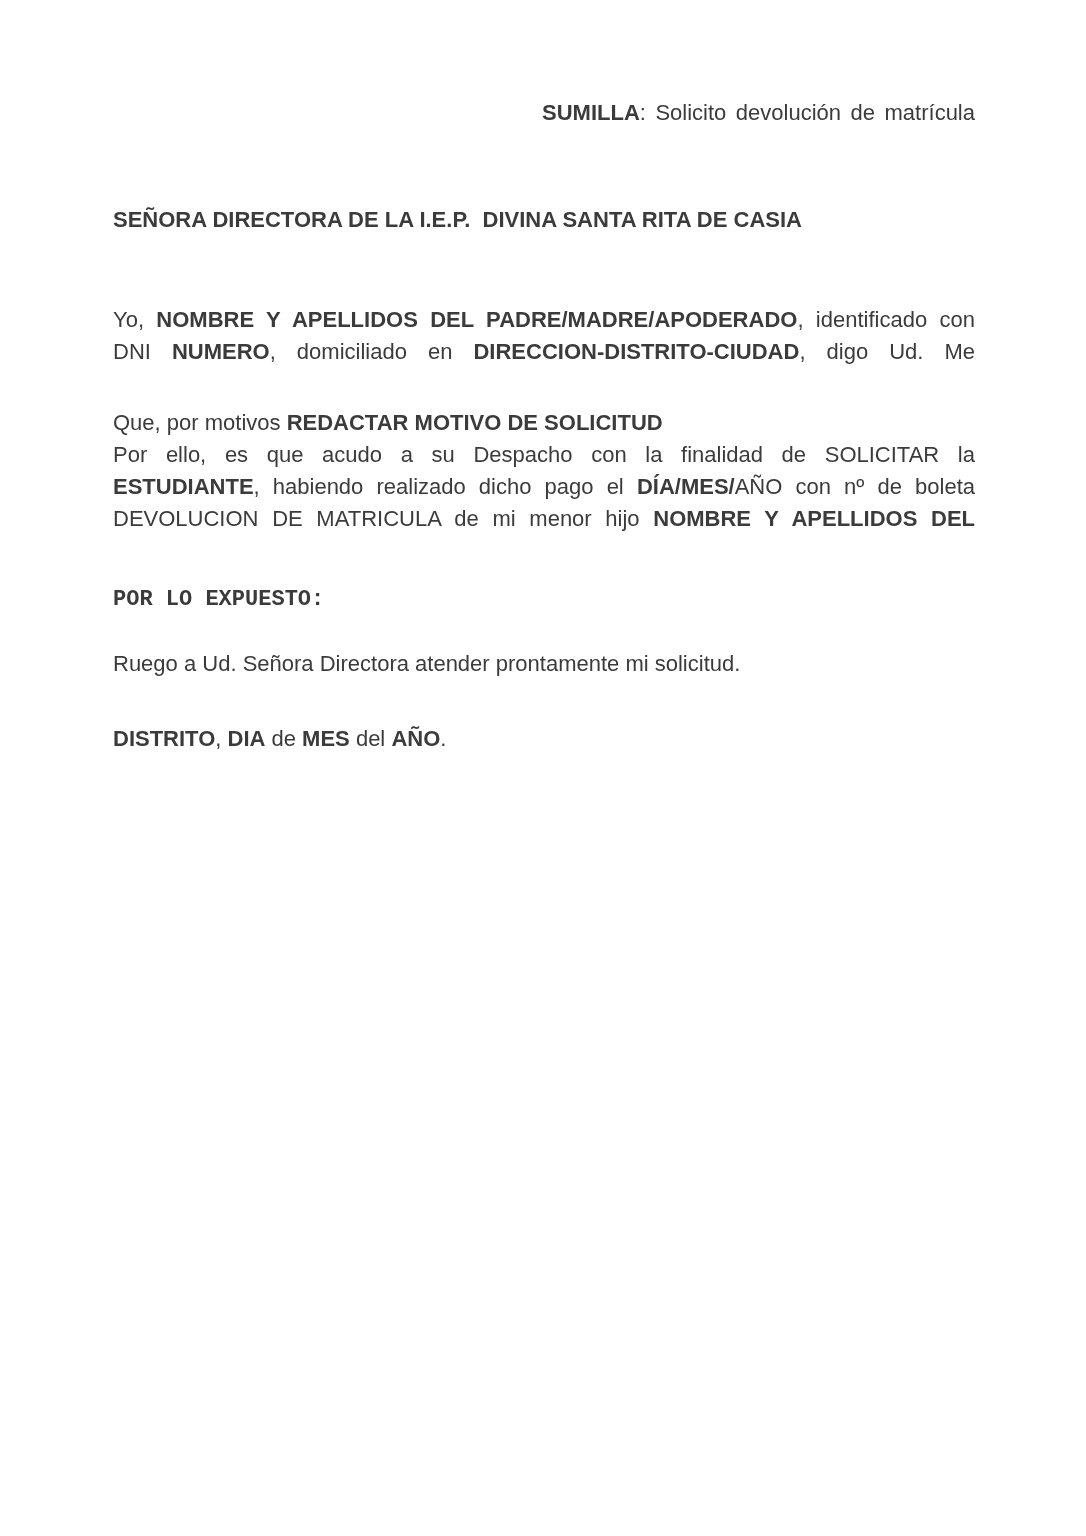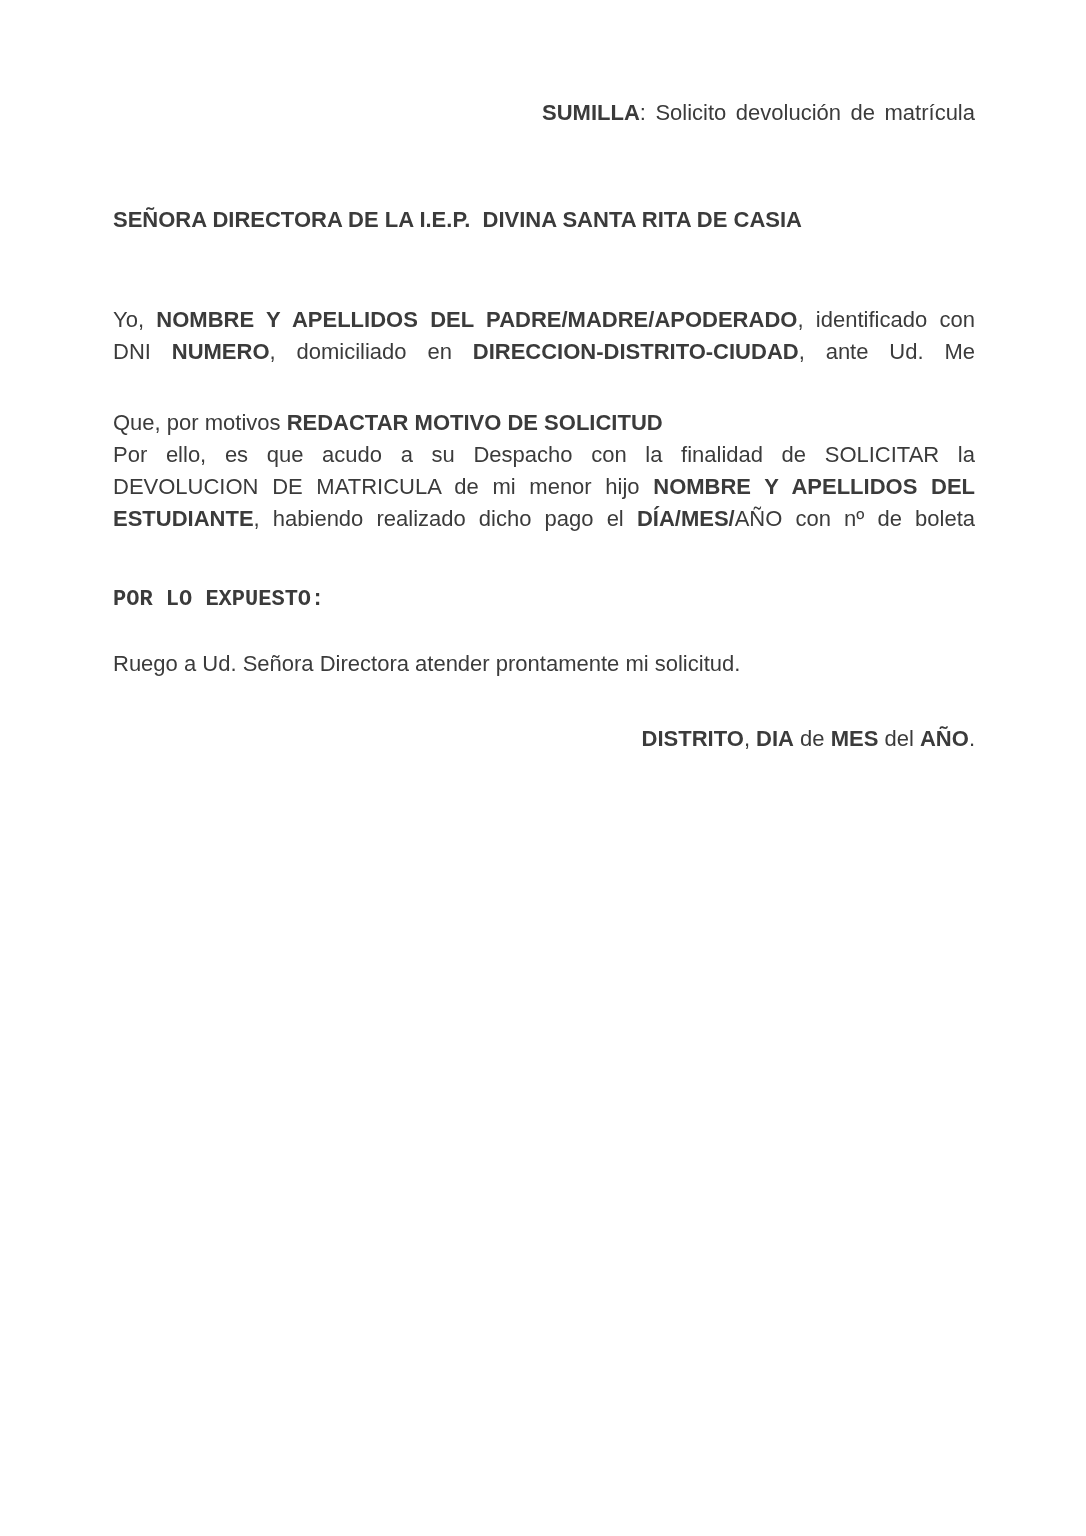--- a/index.html
+++ b/index.html
@@ -22,49 +22,49 @@
   .b { font-weight: 700; }
 
   .sumilla { margin-left: 357px; }
   .sumilla .l1 { padding-left: 72px; }
   .recipient { margin-top: 75px; }
   .intro     { margin-top: 68px; }
   .motive    { margin-top: 39px; }
   .request   { }
   .expuesto  { margin-top: 49px; font-family: Liberation Mono, monospace; }
   .plea      { margin-top: 32px; }
-  .dateline  { margin-top: 43px; text-align: right; }
+  .dateline  { margin-top: 43px; }
 </style>
 </head>
 <body>
 
 <div class="page">
   <div class="content">
 
     <div class="para sumilla">
       <div class="line jl l1"><span class="b">SUMILLA</span><span>: Solicito devolución de matrícula</span></div>
     </div>
 
     <div class="para recipient">
       <div class="line"><span class="b">SEÑORA DIRECTORA DE LA I.E.P.&nbsp; DIVINA SANTA RITA DE CASIA</span></div>
     </div>
 
     <div class="para intro">
       <div class="line jl"><span>Yo, </span><span class="b">NOMBRE Y APELLIDOS DEL PADRE/MADRE/APODERADO</span><span>, identificado con</span></div>
-      <div class="line jl"><span>DNI </span><span class="b">NUMERO</span><span>, domiciliado en </span><span class="b">DIRECCION-DISTRITO-CIUDAD</span><span>, ante Ud. Me</span></div>
+      <div class="line jl"><span>DNI </span><span class="b">NUMERO</span><span>, domiciliado en </span><span class="b">DIRECCION-DISTRITO-CIUDAD</span><span>, digo Ud. Me</span></div>
     </div>
 
     <div class="para motive">
       <div class="line"><span>Que, por motivos </span><span class="b">REDACTAR MOTIVO DE SOLICITUD</span></div>
     </div>
 
     <div class="para request">
       <div class="line jl"><span>Por ello, es que acudo a su Despacho con la finalidad de SOLICITAR la</span></div>
+      <div class="line jl"><span class="b">ESTUDIANTE</span><span>, habiendo realizado dicho pago el </span><span class="b">DÍA/MES/</span><span>AÑO con nº de boleta</span></div>
       <div class="line jl"><span>DEVOLUCION DE MATRICULA de mi menor hijo </span><span class="b">NOMBRE Y APELLIDOS DEL</span></div>
-      <div class="line jl"><span class="b">ESTUDIANTE</span><span>, habiendo realizado dicho pago el </span><span class="b">DÍA/MES/</span><span>AÑO con nº de boleta</span></div>
     </div>
 
     <div class="para expuesto">
       <div class="line"><span class="b">POR LO EXPUESTO:</span></div>
     </div>
 
     <div class="para plea">
       <div class="line"><span>Ruego a Ud. Señora Directora atender prontamente mi solicitud.</span></div>
     </div>
 

